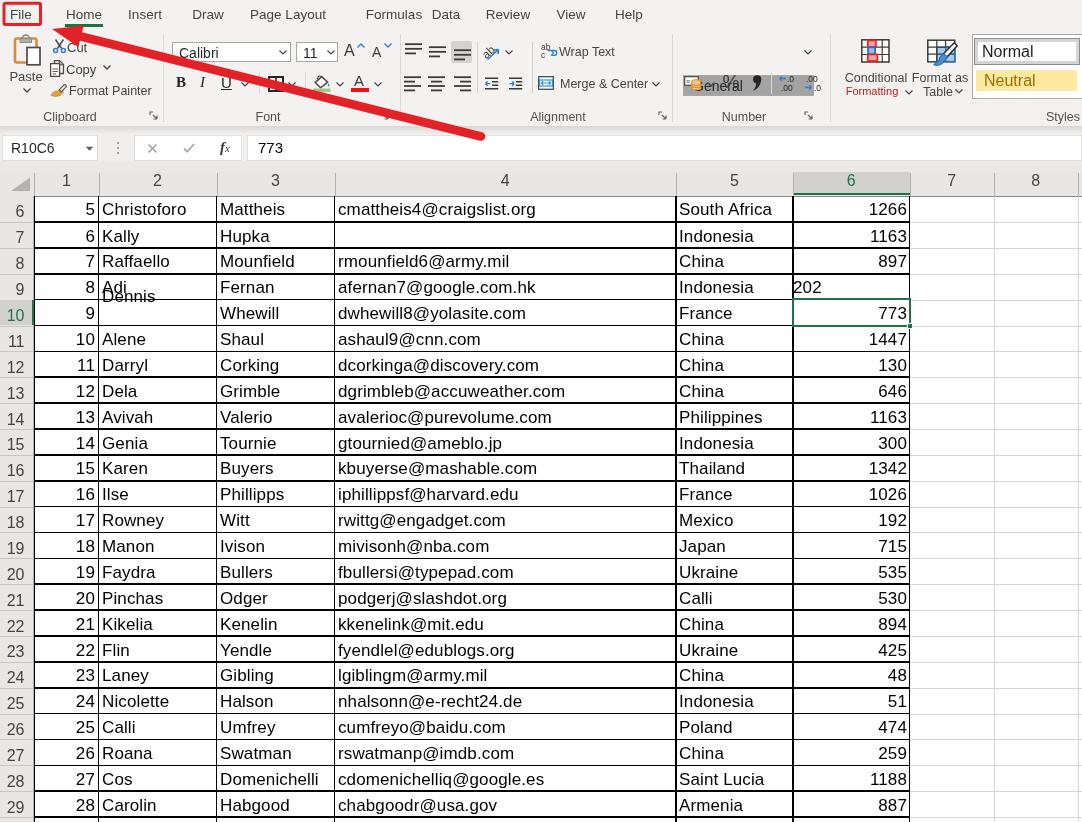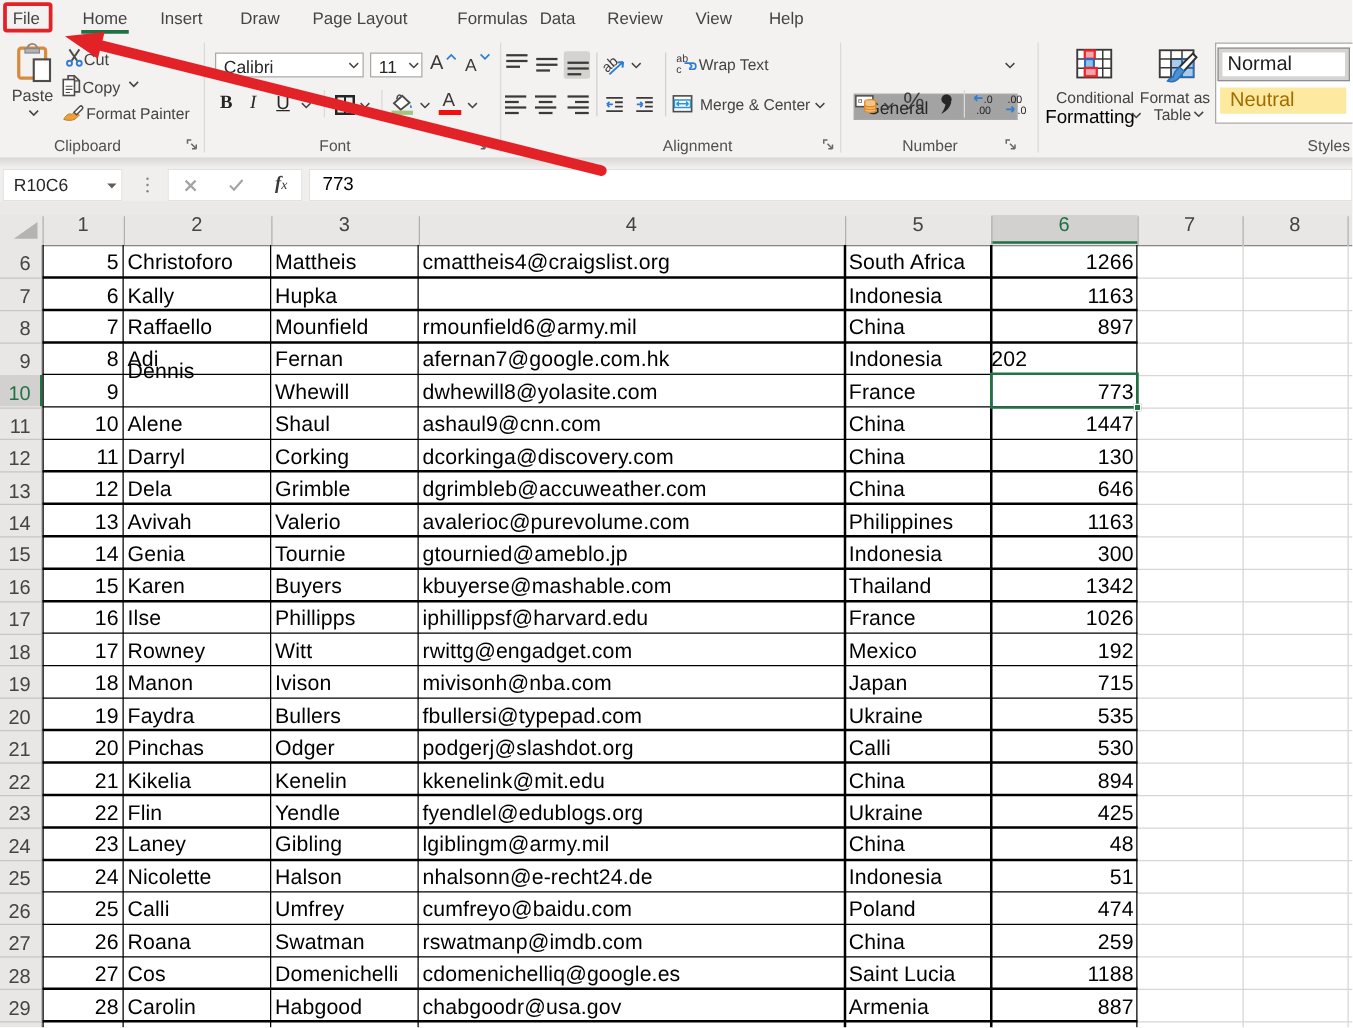--- a/index.html
+++ b/index.html
@@ -232,21 +232,21 @@
 <path d="M2 13.5 H8.5 M8.5 13.5 l-2.4 -2.2 M8.5 13.5 l-2.4 2.2" stroke="#2f7cd3" stroke-width="1.3" fill="none"></path>
 </svg>
 <svg class="a" style="left:860.5px;top:39px;" width="29" height="24" viewBox="0 0 29 24">
 <rect x="0.8" y="0.8" width="27.2" height="22.2" fill="#fff" stroke="#3b3a39" stroke-width="1.5"></rect>
 <path d="M7.2 1 V23 M14.2 1 V23 M21.2 1 V23 M1 8.1 H28 M1 15.5 H28" stroke="#3b3a39" stroke-width="1.2"></path>
 <rect x="6.8" y="1.4" width="8" height="6.6" fill="#f7a3a8" stroke="#e5262b" stroke-width="1.8"></rect>
 <rect x="7" y="8.4" width="7" height="6.8" fill="#8fc0ea" stroke="#1f6fc0" stroke-width="1.5"></rect>
 <rect x="6.8" y="15.4" width="9.6" height="6.6" fill="#f7a3a8" stroke="#e5262b" stroke-width="1.8"></rect>
 </svg>
 <div class="a ctr" style="left:876px;top:71px;font-size:12.5px;color:#444;">Conditional</div>
-<div class="a ctr" style="left:872px;top:84.5px;font-size:15px;color:#000000;">Formatting</div>
+<div class="a ctr" style="left:872px;top:84.5px;font-size:11px;color:#b91c1c;">Formatting</div>
 <svg class="a" style="left:905px;top:89.5px;" width="8" height="5" viewBox="0 0 8 5">
       <path d="M0.5 0.5 L4 4 L7.5 0.5" stroke="#444" stroke-width="1.2" fill="none"></path>
     </svg>
 <svg class="a" style="left:927px;top:39px;" width="32" height="32" viewBox="0 0 32 32">
 <rect x="0.8" y="1.2" width="27" height="21.6" fill="#fff" stroke="#3b3a39" stroke-width="1.5"></rect>
 <rect x="9.8" y="8.2" width="18" height="14.4" fill="#a6cbec" stroke="#2b70b8" stroke-width="1.4"></rect>
 <path d="M1 8.2 H27.8 M1 15.2 H27.8 M9.8 1 V22.8 M18.6 1 V22.8" stroke="#3b3a39" stroke-width="1.2"></path>
 <path d="M18.6 8.2 H27.8 M18.6 15.2 H27.8 M18.6 8.2 V22.8" stroke="#2b70b8" stroke-width="1.2"></path>
 <path d="M27.2 3.8 L30.2 6.8 L19.5 18.6 L15.8 15.4 Z" fill="#fff" stroke="#2d2c2b" stroke-width="1.5"></path>
 <path d="M16.8 14.8 C13.8 16.6 12.2 19.2 11.6 22.6 C9.8 23 8.2 24 7 25.8 C10.6 26.9 14.4 25.8 16.4 23 L20.4 18 Z" fill="#4a90d2" stroke="#2b70b8" stroke-width="1.2"></path>

